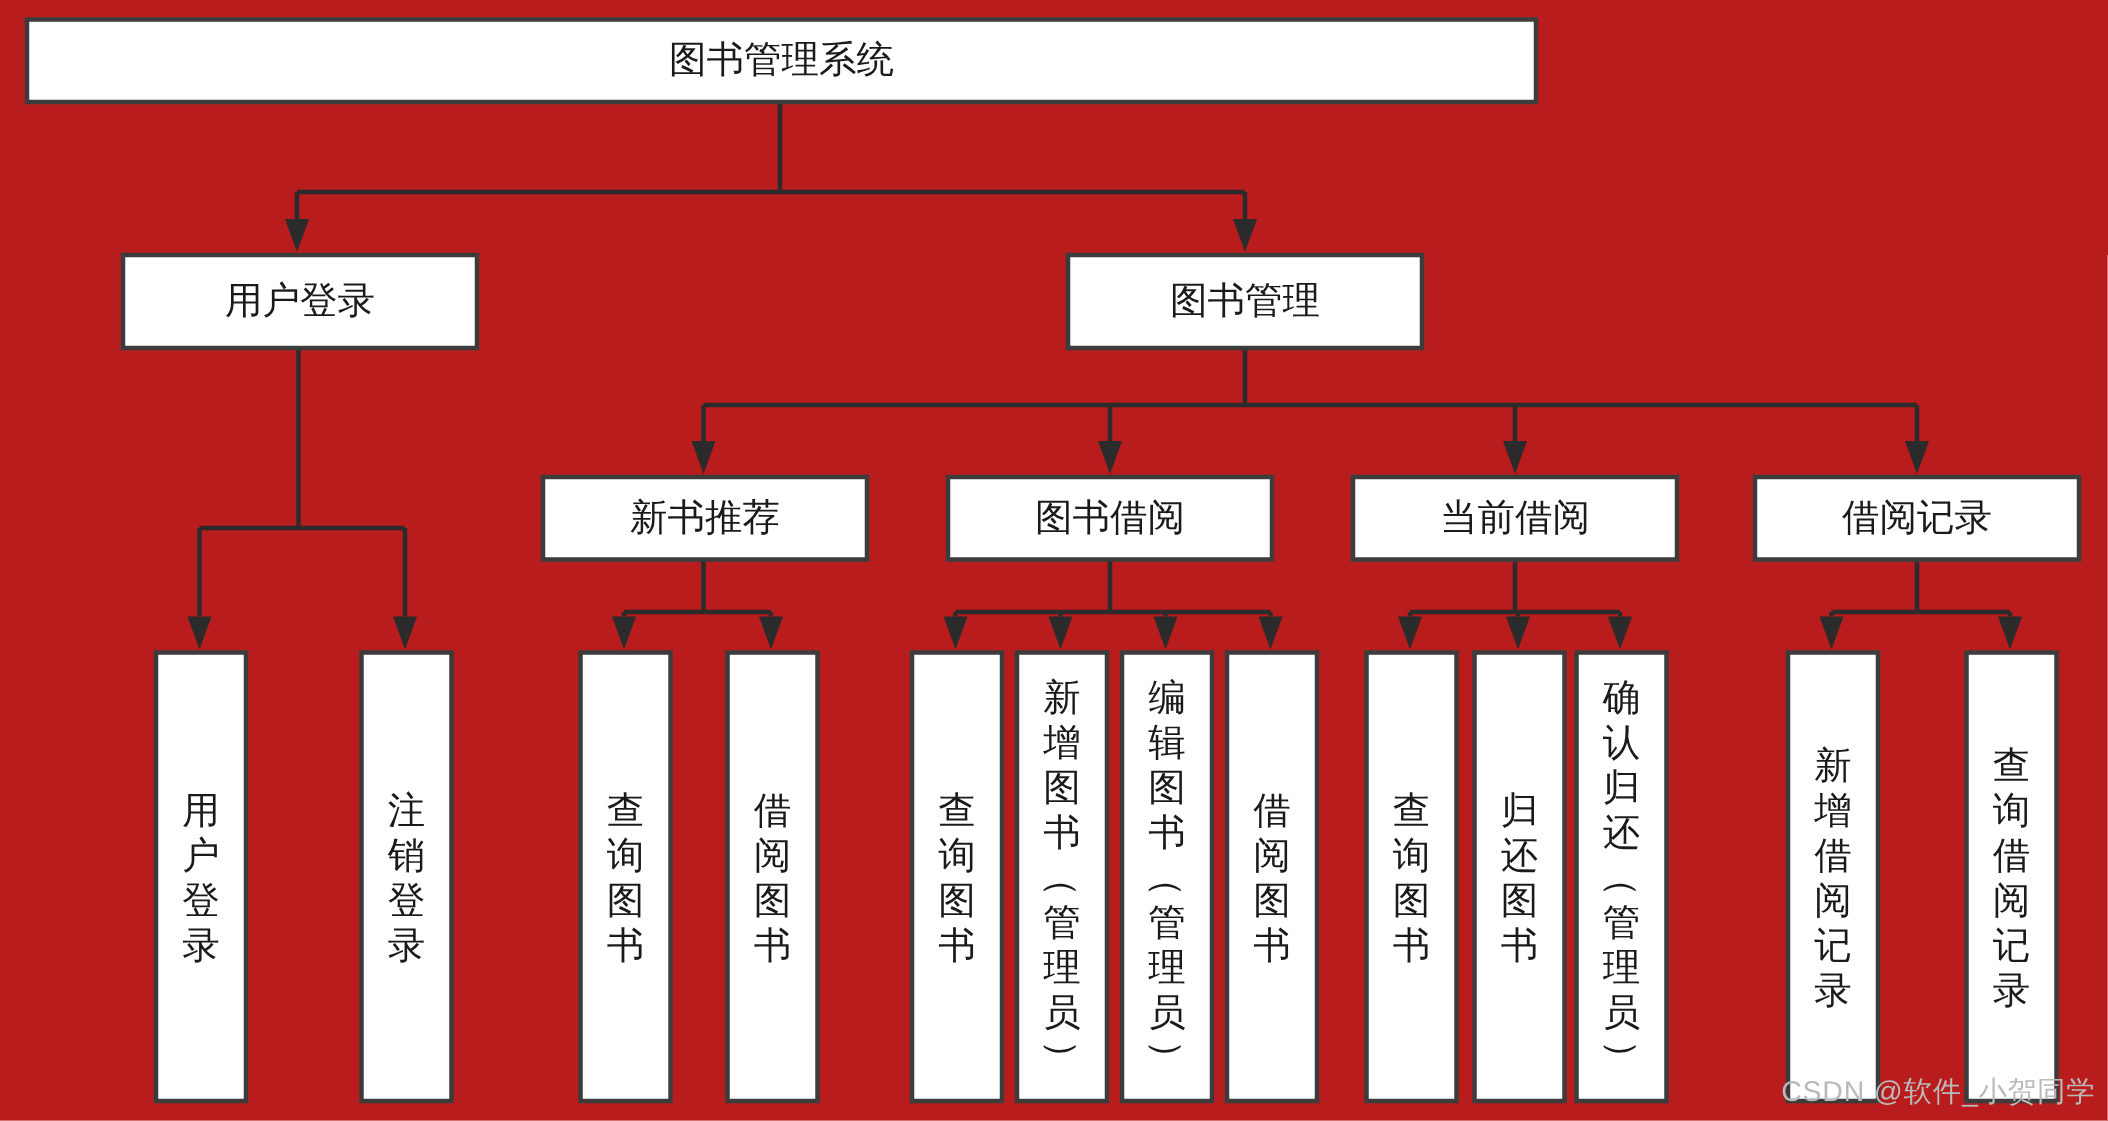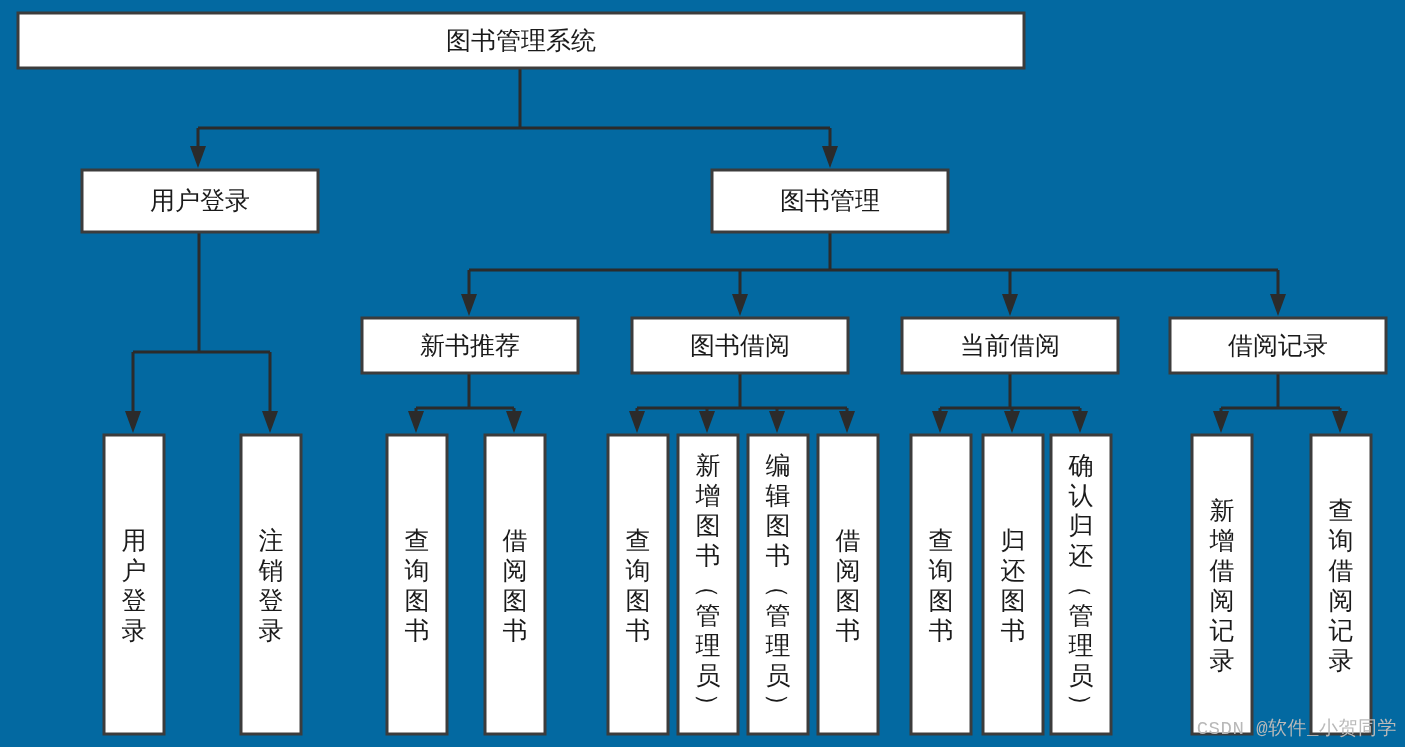--- a/index.html
+++ b/index.html
@@ -10,21 +10,21 @@
   body {
     width: 1405px;
     height: 747px;
     font-family: "DejaVu Sans", "Liberation Sans", sans-serif;
     overflow: hidden;
   }
   #diagram-root {
     position: relative;
     width: 1405px;
     height: 747px;
-    background: #0369a1;
+    background: #b91c1c;
   }
   svg#tree-svg {
     position: absolute;
     left: 0;
     top: 0;
     width: 1405px;
     height: 747px;
     display: block;
   }
   .node-box {
@@ -57,21 +57,21 @@
   .leaf-label-char {
     fill: #1a1a1a;
     font-family: "DejaVu Sans", "Liberation Sans", sans-serif;
     font-size: 25px;
     text-anchor: middle;
   }
   .watermark {
     position: absolute;
     right: 8px;
     bottom: 6px;
-    font-family: Liberation Mono, monospace;
+    font-family: Liberation Sans, sans-serif;
     font-size: 19px;
     color: #b9b9b9;
     white-space: nowrap;
     letter-spacing: 0.5px;
     pointer-events: none;
   }
 </style>
 </head>
 <body>
 

